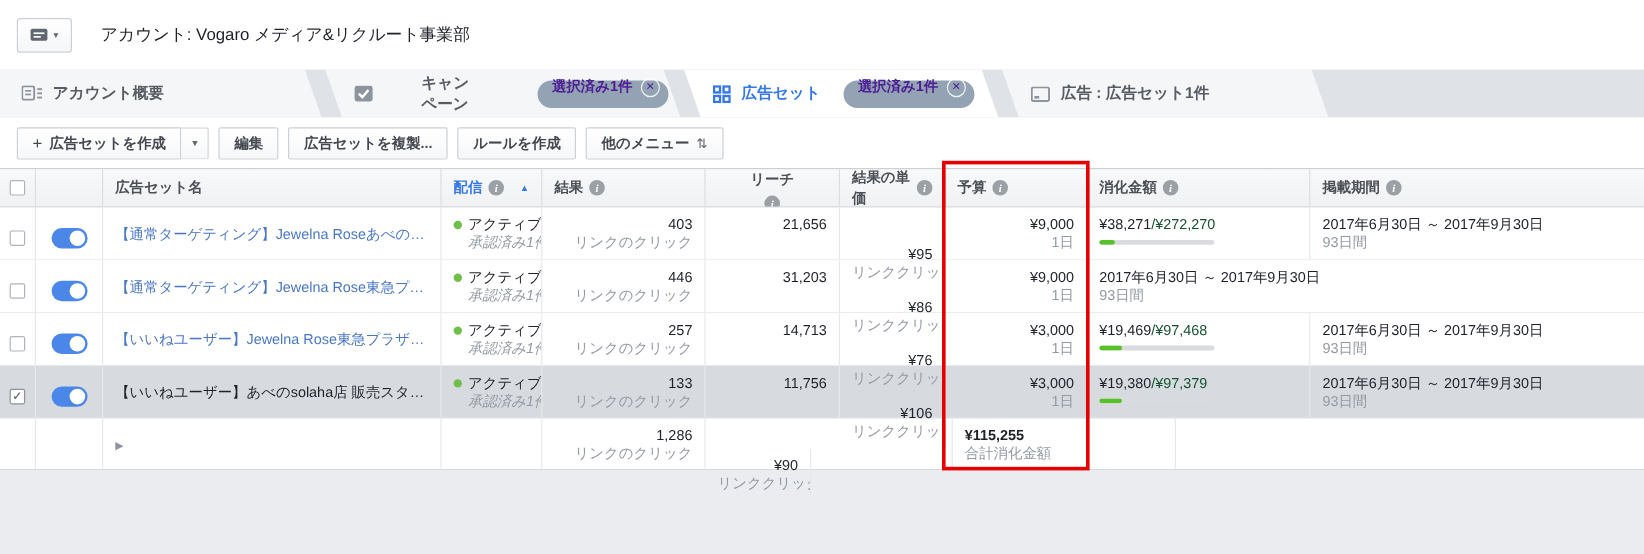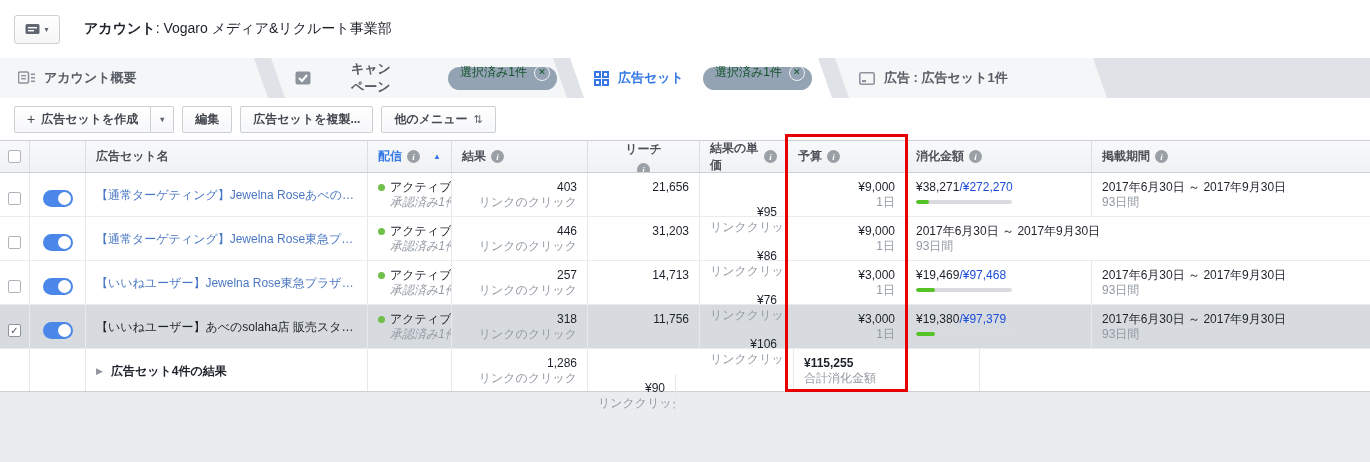--- a/index.html
+++ b/index.html
@@ -10,39 +10,39 @@
   }
   
   .topbar { height:58px; display:flex; align-items:center; padding-left:14px; background:#fff; }
   .account-btn {
     width:46px; height:29px; border:1px solid #ccd0d5; border-radius:3px;
     background:linear-gradient(#fff,#f5f6f7); display:flex; align-items:center; justify-content:center;
     gap:4px; cursor:pointer;
   }
   .account-btn .caret { font-size:8px; color:#606770; }
   .account-text { margin-left:24px; font-size:14px; color:#1d2129; }
-  .account-text b { font-weight:bold; }
+  .account-text b { font-weight:normal; }
   
   .tabstrip { height:40px; background:#dfe2e6; display:flex; align-items:stretch; }
   .tab {
     display:flex; align-items:center; gap:9px; font-size:13px; font-weight:bold; color:#575c64;
     background:#f5f6f7; cursor:pointer; padding:0 10px 0 24px;
     clip-path: polygon(0 0, calc(100% - 14px) 0, 100% 100%, 14px 100%);
     margin-right:3px;
   }
   .tab.first { clip-path: polygon(0 0, calc(100% - 14px) 0, 100% 100%, 0 100%); padding-left:18px;font-family:Liberation Serif, serif; }
   .tab.active { background:#fff; color:#3578e5; }
   .tab-1 { width:268px; }
   .tab-2 { width:296px;gap:40px; }
   .tab-3 { width:262px; }
   .tab-4 { width:272px; }
   .pill {
-    margin-left:10px; background:#94a3b3; color:#14532d; border-radius:13px; height:23px;
+    margin-left:10px; background:#94a3b3; color:#4c1d95; border-radius:13px; height:23px;
     display:inline-flex; align-items:center; gap:7px; padding:0 7px 11px 12px;
-    font-size:12px; font-weight:normal; cursor:pointer; white-space:nowrap;
+    font-size:12px; font-weight:bold; cursor:pointer; white-space:nowrap;
   }
   .pill-close {
     width:16px; height:16px; border-radius:50%; border:1px solid rgba(255,255,255,.85);
     display:inline-flex; align-items:center; justify-content:center; font-size:9px; line-height:1;
   }
   .tabicon { flex:0 0 auto; display:inline-flex; }
   
   .toolbar { height:42px; background:#fff; display:flex; align-items:center; padding-left:14px; gap:8px; }
   .btn {
     height:27px; border:1px solid #ccd0d5; border-radius:2px; background:linear-gradient(#fff,#f6f7f9);
@@ -80,21 +80,21 @@
   .c10 { flex:1; border-right:none; }
   .trow .cell, .tsum .cell { padding-top:7px; }
   .num { text-align:right; }
   .v { color:#1d2129; line-height:15px; white-space:nowrap; }
   .s { color:#939aa3; line-height:15px; white-space:nowrap; }
   .namelink { color:#4a77c4; white-space:nowrap; overflow:hidden; text-overflow:ellipsis; display:block; line-height:30px; cursor:pointer; }
   .trow.selected .namelink { color:#1d2129; cursor:default; }
   .statusline { display:flex; align-items:center; gap:5px; line-height:15px; }
   .dot { width:7px; height:7px; border-radius:50%; background:#6fbf4a; flex:0 0 auto; }
   .status-sub { padding-left:12px;font-style:italic; }
-  .spentline .total { color:#1d4ed8; }
+  .spentline .total { color:#14532d; }
   .pbar { width:96px; height:4px; background:#d9dbdf; border-radius:2px; margin-top:5px; overflow:hidden; }
   .pfill { height:4px; background:#55c225; border-radius:2px; }
   .info {
     width:13px; height:13px; border-radius:50%; background:#9aa0a6; color:#fff;
     font-size:9px; font-style:italic; font-weight:bold; display:inline-flex;
     align-items:center; justify-content:center; cursor:pointer; flex:0 0 auto;
     font-family:"Liberation Serif", serif;
   }
   .sortasc { margin-left:auto; font-size:8px; color:#3578e5; }
   .hblue { color:#3578e5; }
@@ -195,20 +195,21 @@
     <button class="btn main">
       <span class="plus">+</span>
       <span>広告セットを作成</span>
     </button>
     <button class="btn drop">
       <span class="caret-sm">▾</span>
     </button>
   </span>
   <button class="btn">編集</button>
   <button class="btn">広告セットを複製...</button>
+  <button class="btn">ルールを作成</button>
   <button class="btn">
     <span>他のメニュー</span>
     <span class="updown">⇅</span>
   </button>
 </div>
 
 <div class="tbl">
 
   <div class="thead">
     <div class="cell c1">
@@ -386,21 +387,21 @@
         <a class="namelink">【いいねユーザー】あべのsolaha店 販売スタッフ</a>
       </div>
     <div class="cell c4">
       <div class="statusline">
           <span class="dot"></span>
           <span class="v">アクティブ</span>
         </div>
       <div class="s status-sub">承認済み1件</div>
     </div>
     <div class="cell c5 num">
-      <div class="v">318</div>
+      <div class="v">133</div>
         <div class="s">リンクのクリック</div>
     </div>
     <div class="cell c6 num">
       <div class="v">11,756</div>
     </div>
     <div class="cell c7 num">
       <div class="v">¥106</div>
         <div class="s">リンククリック...</div>
     </div>
     <div class="cell c8 num">
@@ -418,21 +419,20 @@
         <div class="s">93日間</div>
     </div>
   </div>
 
   <div class="tsum">
     <div class="cell c1"></div>
     <div class="cell c2"></div>
     <div class="cell c3">
       <div class="sum-label">
         <span class="expand">▶</span>
-        <span>広告セット4件の結果</span>
       </div>
     </div>
     <div class="cell c4"></div>
     <div class="cell c5 num">
       <div class="v">1,286</div>
         <div class="s">リンクのクリック</div>
     </div>
     <div class="cell c7 num">
       <div class="v">¥90</div>
         <div class="s">リンククリック...</div>

